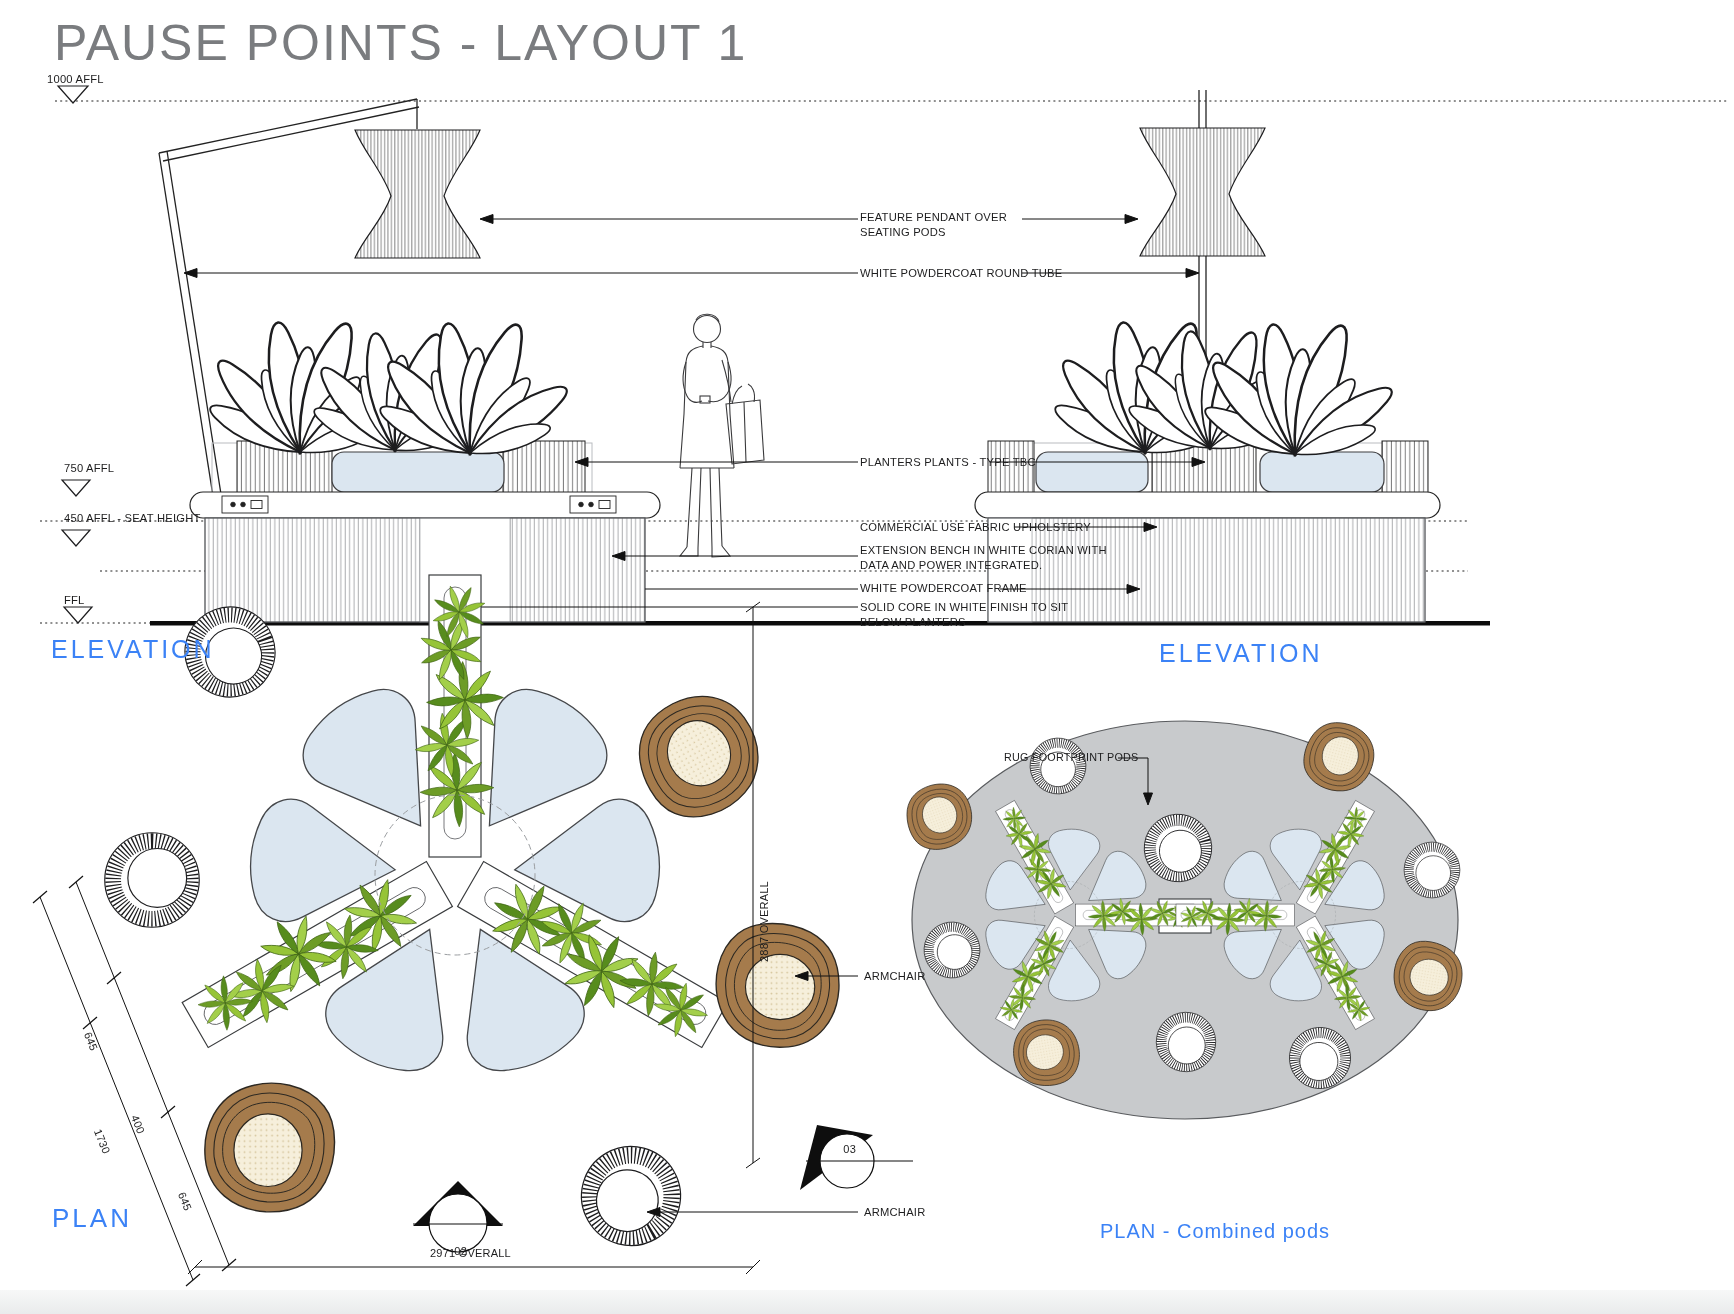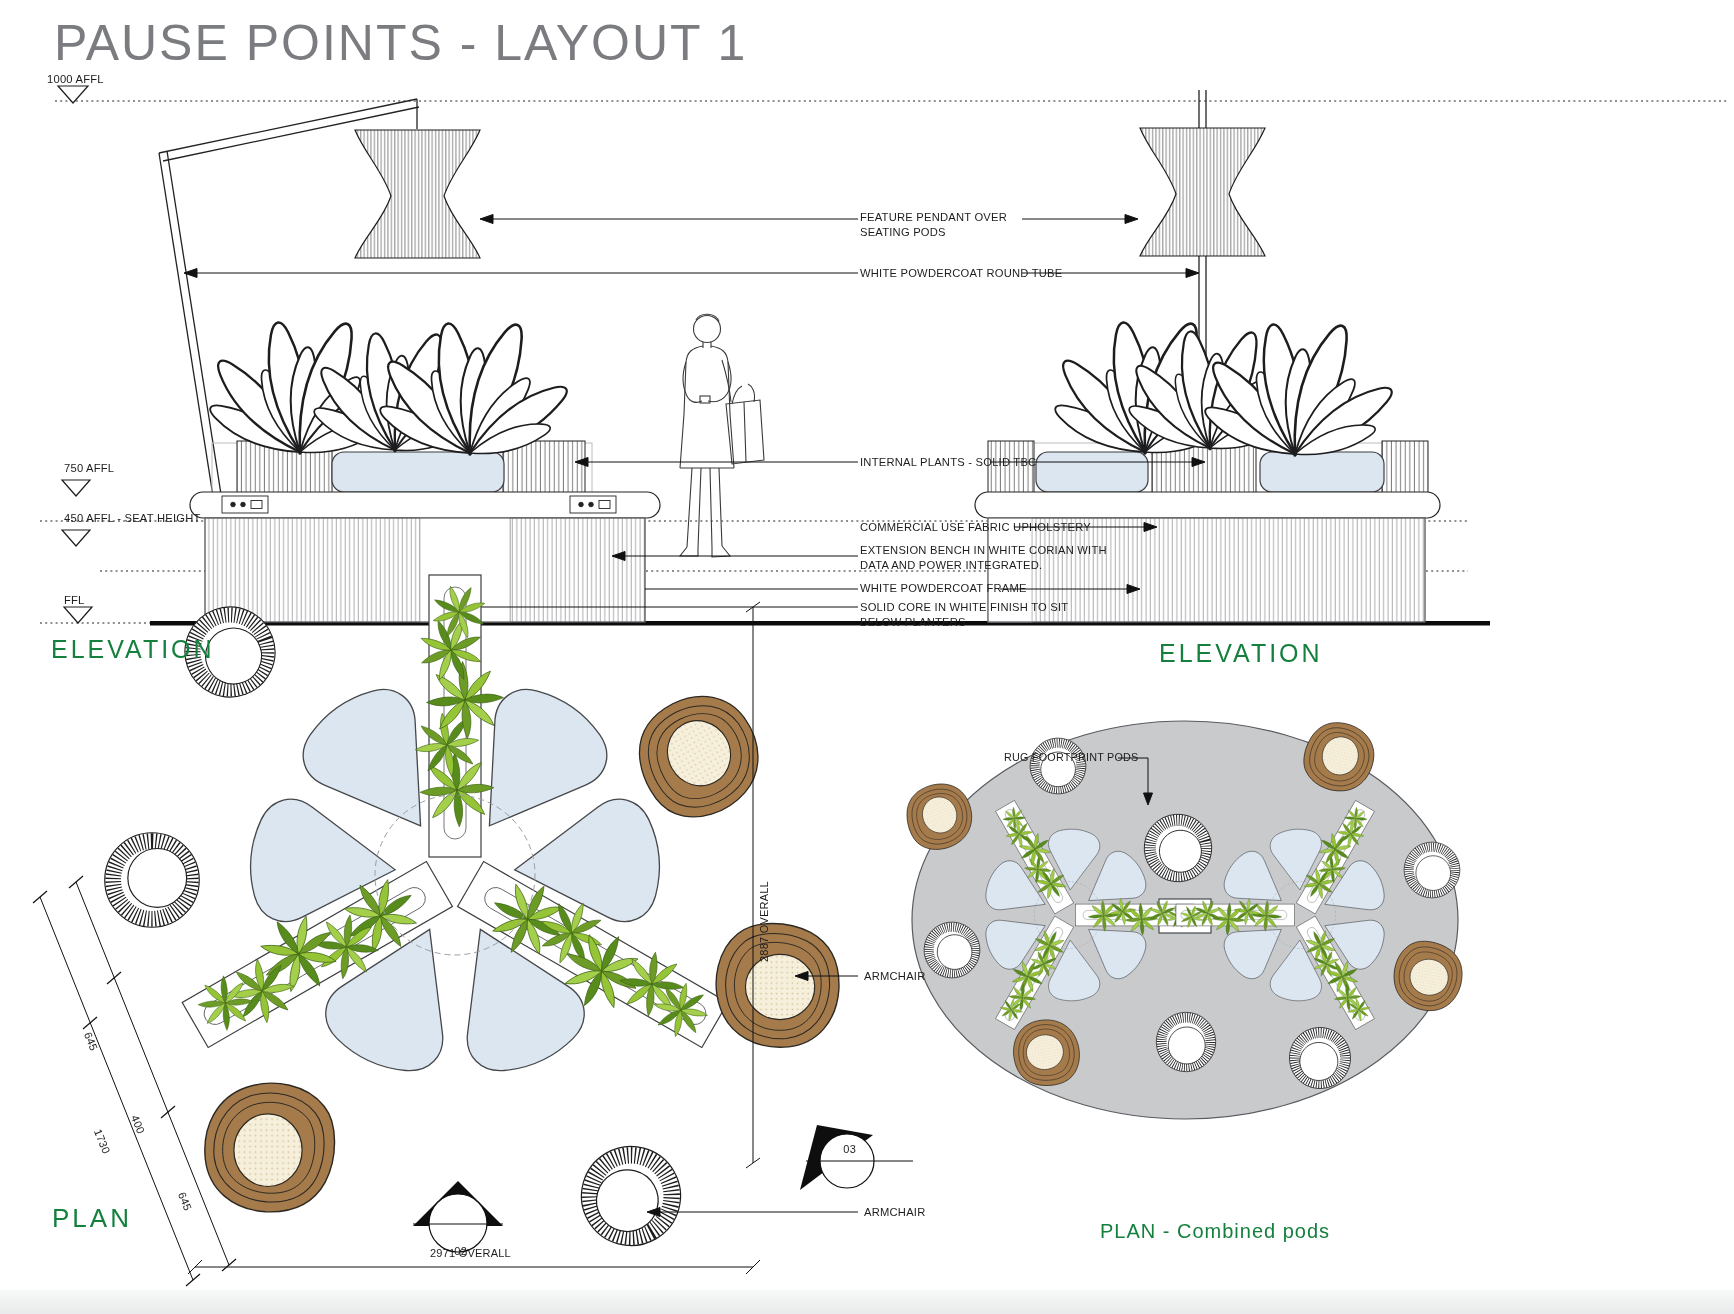--- a/index.html
+++ b/index.html
@@ -2,21 +2,21 @@
 <html><head>
 <meta charset="utf-8">
 <style>
   html,body{margin:0;padding:0;background:#fff;}
   #page{position:relative;width:1734px;height:1314px;background:#ffffff;overflow:hidden;
         font-family:"Liberation Sans",sans-serif;color:#1d1d1e;}
   svg{position:absolute;left:0;top:0;}
   .lab{position:absolute;font-size:11.2px;line-height:1.3;color:#1d1d1e;white-space:nowrap;letter-spacing:.02em;}
   .lab.wrap{white-space:normal;}
   .title{position:absolute;left:54px;top:14px;font-size:50px;letter-spacing:2px;color:#7a7c7f;font-weight:400;}
-  .view{position:absolute;font-size:25px;letter-spacing:3px;color:#15803d;font-weight:400;}
+  .view{position:absolute;font-size:25px;letter-spacing:3px;color:#3b82f6;font-weight:400;}
   .rot{transform-origin:left top;}
   .dim{font-size:11px;color:#1d1d1e;}
   .bandbottom{position:absolute;left:0;top:1290px;width:1734px;height:24px;
      background:linear-gradient(#f7f8f8,#e9ebec);}
 </style>
 </head>
 <body>
 
 <div id="page">
 
@@ -316,21 +316,21 @@
 
 <div class="title">PAUSE POINTS - LAYOUT 1</div>
 
 <div class="lab" style="left:47px;top:72px">1000 AFFL</div>
 <div class="lab" style="left:64px;top:461px">750 AFFL</div>
 <div class="lab" style="left:64px;top:511px">450 AFFL - SEAT HEIGHT</div>
 <div class="lab" style="left:64px;top:593px">FFL</div>
 
 <div class="lab wrap" style="left:860px;top:210px;width:168px">FEATURE PENDANT OVER SEATING PODS</div>
 <div class="lab" style="left:860px;top:266px">WHITE POWDERCOAT ROUND TUBE</div>
-<div class="lab" style="left:860px;top:455px">INTERNAL PLANTS - SOLID TBC</div>
+<div class="lab" style="left:860px;top:455px">PLANTERS PLANTS - TYPE TBC</div>
 <div class="lab" style="left:860px;top:520px">COMMERCIAL USE FABRIC UPHOLSTERY</div>
 <div class="lab wrap" style="left:860px;top:543px;width:255px">EXTENSION BENCH IN WHITE CORIAN WITH DATA AND POWER INTEGRATED.</div>
 <div class="lab" style="left:860px;top:581px">WHITE POWDERCOAT FRAME</div>
 <div class="lab wrap" style="left:860px;top:600px;width:240px">SOLID CORE IN WHITE FINISH TO SIT BELOW PLANTERS</div>
 
 <div class="view" style="left:51px;top:635px">ELEVATION</div>
 <div class="view" style="left:1159px;top:639px">ELEVATION</div>
 <div class="view" style="left:52px;top:1203px;font-size:26px">PLAN</div>
 <div class="view" style="left:1100px;top:1220px;font-size:20px;letter-spacing:1px">PLAN - Combined pods</div>
 

